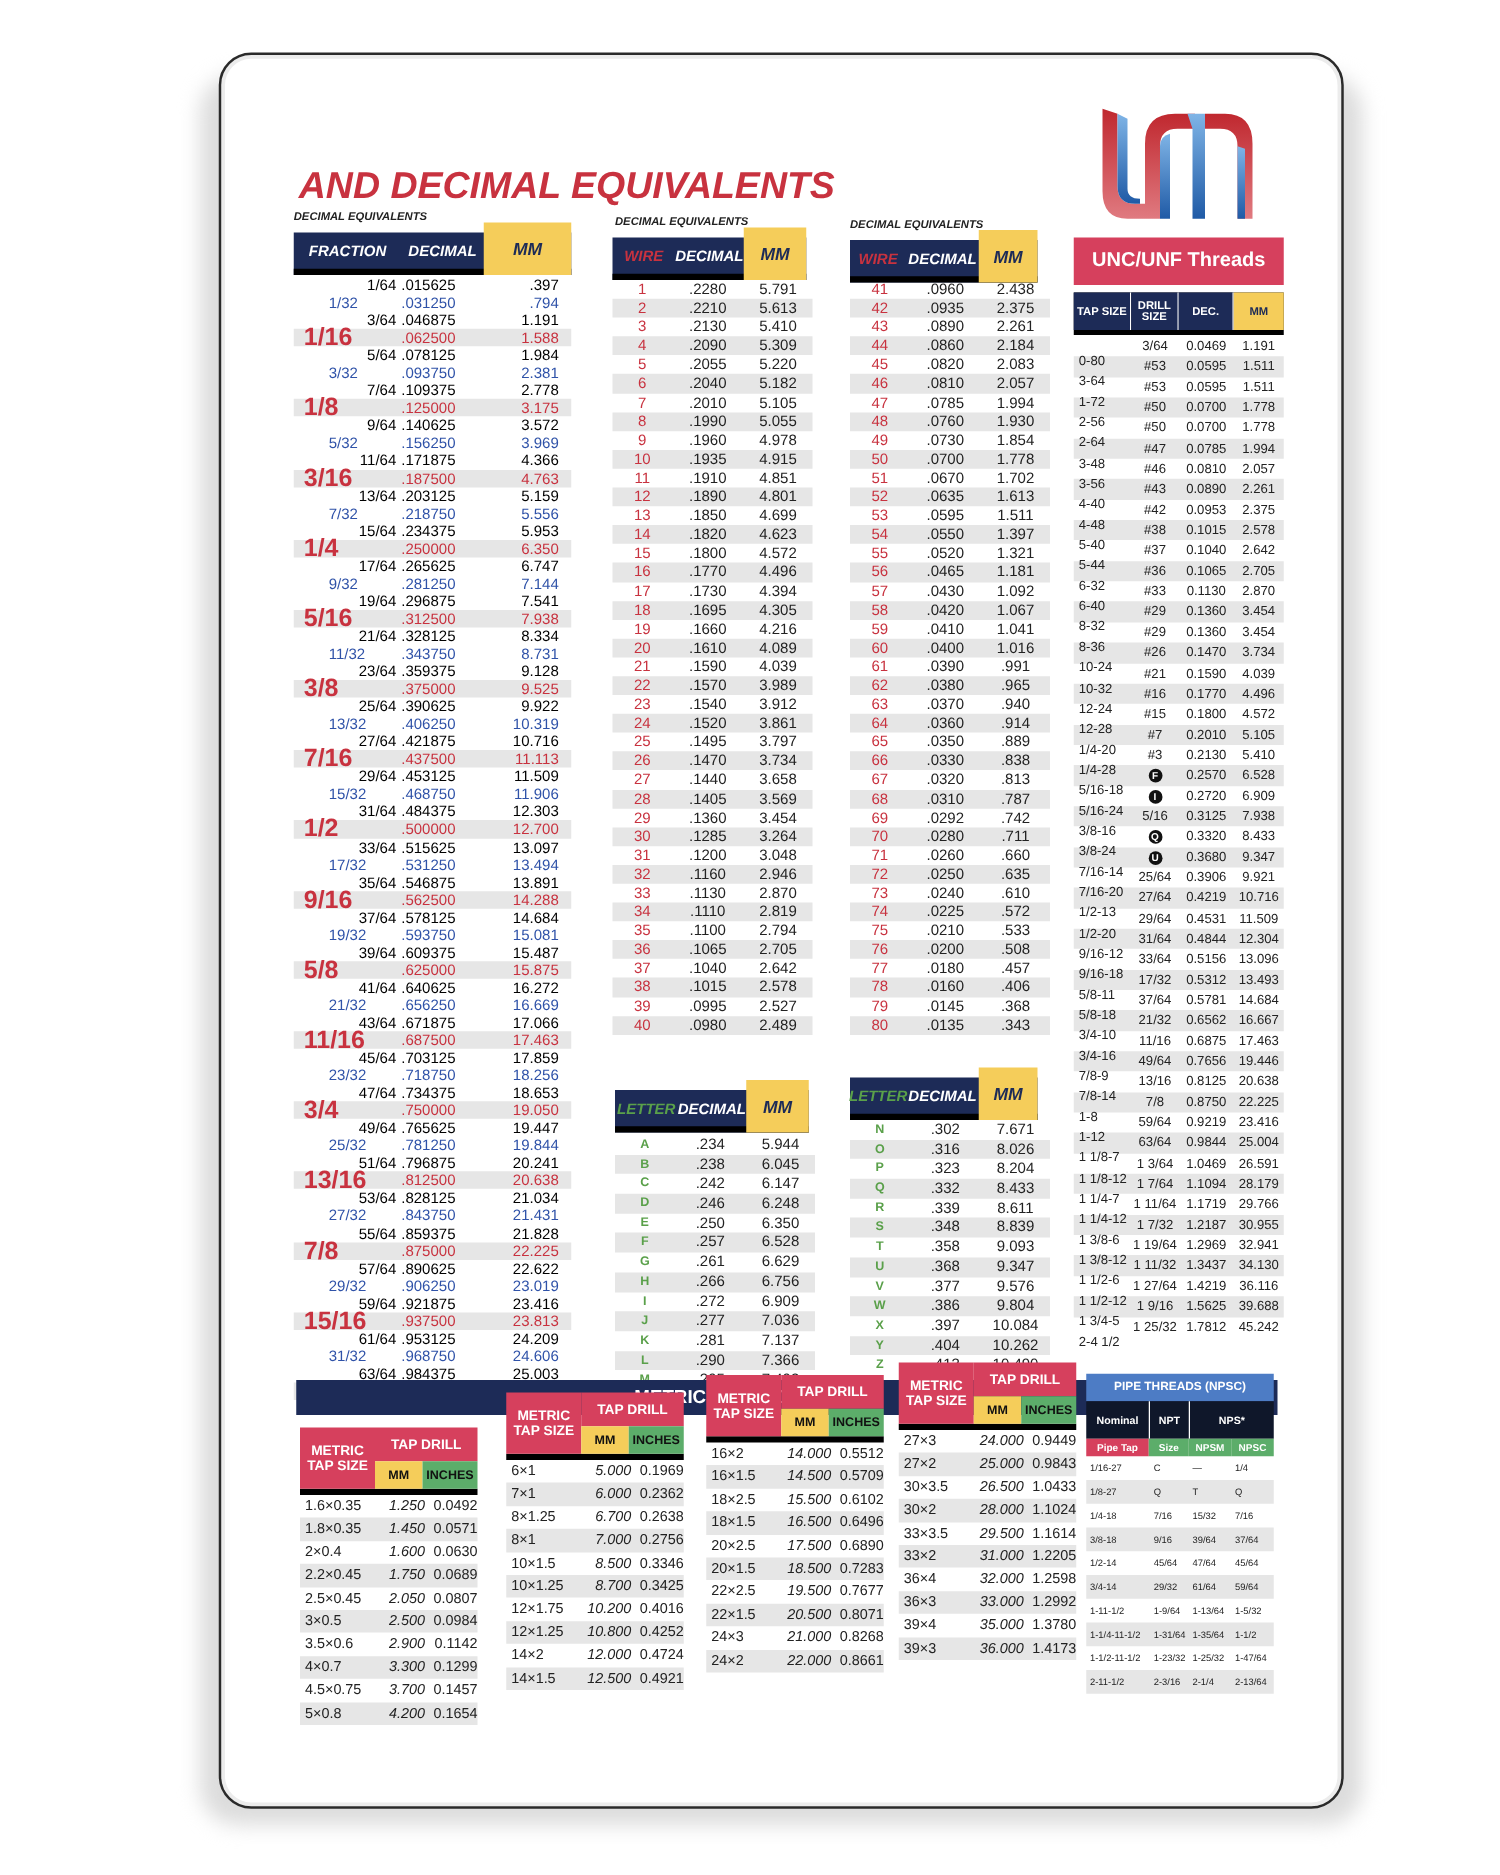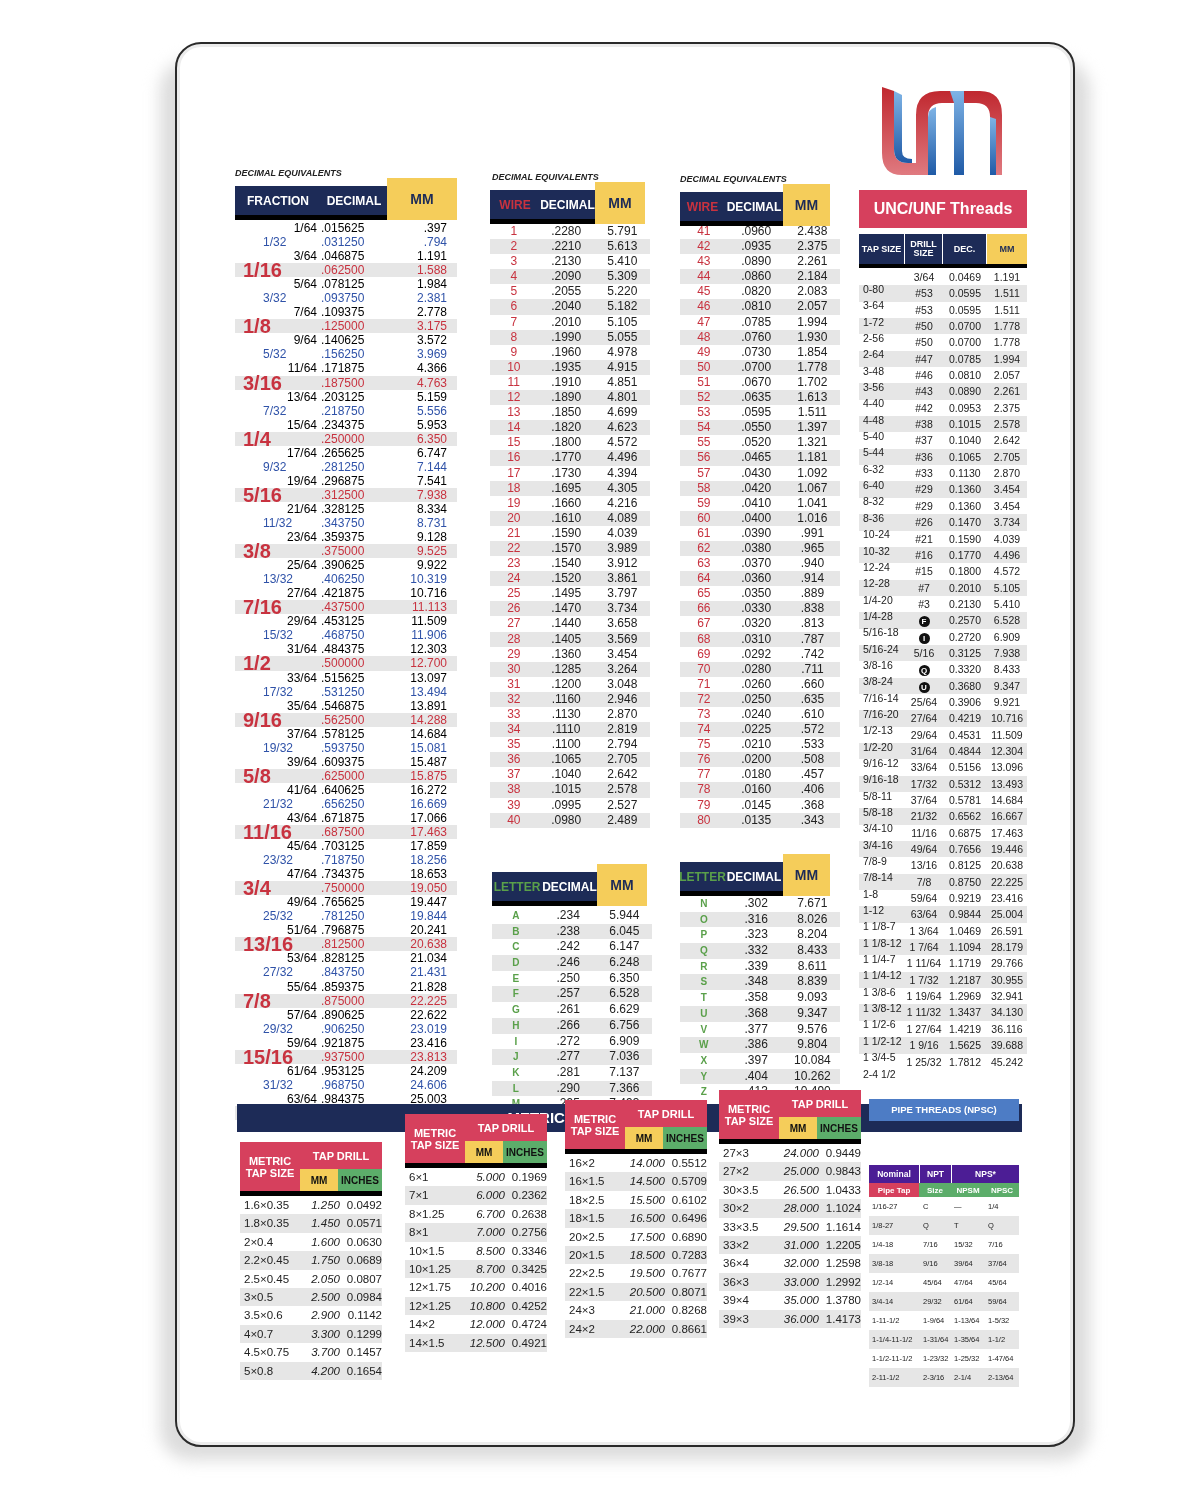--- a/index.html
+++ b/index.html
@@ -4,21 +4,21 @@
 <style>
   * { box-sizing: border-box; margin: 0; padding: 0; }
   body { width: 1200px; height: 1500px; background: #ffffff; font-family: "Liberation Sans", sans-serif; position: relative; overflow: hidden; }
   .bg-shadow { position: absolute; left: 160px; top: 60px; width: 930px; height: 1400px; border-radius: 30px; background: #dcdcdc; filter: blur(8px); }
   .card { position: absolute; left: 175px; top: 42px; width: 900px; height: 1405px; background: #ffffff; border-radius: 26px; border: 2px solid #2a2a2a; box-shadow: inset 0 0 0 3px #ececec; overflow: hidden; }
   .title1 { position: absolute; left: 60px; top: 45px; font-size: 38px; font-weight: 900; color: #1d2b57; letter-spacing: 0.5px; font-family: "Liberation Sans", sans-serif; }
   .title2 { position: absolute; left: 62px; top: 88px; font-size: 30px; font-weight: 700; font-style: italic; color: #c8323f; }
   .logo { position: absolute; left: 695px; top: 35px; width: 140px; height: 100px; }
   .sec-label { position: absolute; font-size: 9px; font-weight: 700; font-style: italic; color: #222; }
   .hdr { position: absolute; display: flex; height: 34px; background: #1d2b57; border-bottom: 5px solid #000; }
-  .hdr div { display: flex; align-items: center; justify-content: center; color: #fff; font-weight: 900; font-size: 12px; }
+  .hdr div { display: flex; align-items: center; justify-content: center; color: #fff; font-weight: 900; font-size: 12px; font-style: italic; }
   .hdr .mm { background: #f5cd5a; color: #1d2b57; margin-top: -8px; height: 42px; font-size: 14px; }
   .hdr .wire { color: #c8323f; }
   .hdr .letter { color: #5aa04a; }
   .col { position: absolute; }
   .row { display: flex; height: 15.1px; font-size: 12px; line-height: 15px; color: #222; }
   .row.alt { background: #e6e6e6; }
   .frow { display: flex; height: 14.05px; font-size: 12px; line-height: 14px; position: relative; }
   .c-frac { width: 86px; text-align: right; padding-right: 4px; }
   .c-dec { width: 70px; text-align: left; }
   .c-mm { width: 56px; text-align: right; }
@@ -44,34 +44,35 @@
   .mt-hdr .drill { width: 82px; display: flex; flex-direction: column; }
   .mt-hdr .drill .t { height: 27px; background: #d6405d; color: #fff; font-size: 11px; font-weight: 900; display: flex; align-items: center; justify-content: center; }
   .mt-hdr .drill .s { display: flex; height: 22px; }
   .mt-hdr .drill .s .m { width: 38px; background: #f5cd5a; color: #111; font-size: 10px; font-weight: 900; display: flex; align-items: center; justify-content: center; }
   .mt-hdr .drill .s .i { width: 44px; background: #5cad6a; color: #111; font-size: 10px; font-weight: 900; display: flex; align-items: center; justify-content: center; }
   .mrow { display: flex; height: 18.4px; font-size: 11.5px; line-height: 18px; color: #222; }
   .mrow.alt { background: #e6e6e6; }
   .m1 { width: 58px; padding-left: 4px; } .m2 { width: 42px; text-align: right; font-style: italic; } .m3 { width: 42px; text-align: right; }
   .pipe { position: absolute; left: 692px; top: 1055px; width: 150px; }
   .pipe-title { background: #4d7cc5; color: #fff; font-size: 9.5px; font-weight: 900; text-align: center; height: 22px; line-height: 22px; }
-  .pipe-h1 { display: flex; height: 18px; background: #4c1d95; color: #fff; font-size: 8.5px; font-weight: 900; margin-top: 44px; }
+  .pipe-h1 { display: flex; height: 30px; background: #0f172a; color: #fff; font-size: 8.5px; font-weight: 900; }
   .pipe-h1 div { display: flex; align-items: center; justify-content: center; }
   .pipe-h2 { display: flex; height: 14px; font-size: 8px; font-weight: 900; color: #fff; }
   .pipe-h2 div { display: flex; align-items: center; justify-content: center; }
   .prow { display: flex; height: 19px; font-size: 7.5px; line-height: 19px; color: #222; }
   .prow.alt { background: #e6e6e6; }
   .p1 { width: 50px; padding-left: 3px; } .p2 { width: 32px; padding-left: 4px; } .p3 { width: 34px; padding-left: 3px; } .p4 { width: 34px; padding-left: 3px; }
 </style>
 </head>
 <body>
 
 <div class="bg-shadow"></div>
 <div class="card">
 
+  <div class="title2">AND DECIMAL EQUIVALENTS</div>
 
   <svg class="logo" viewBox="0 0 140 100">
     <defs>
       <linearGradient id="rg" x1="0" y1="0" x2="0" y2="1">
           <stop offset="0" stop-color="#c0282f"></stop>
           <stop offset="1" stop-color="#e07a80"></stop>
         </linearGradient>
       <linearGradient id="bg" x1="0" y1="0" x2="0" y2="1">
           <stop offset="0" stop-color="#7fb4e6"></stop>
           <stop offset="1" stop-color="#1f5aa6"></stop>

